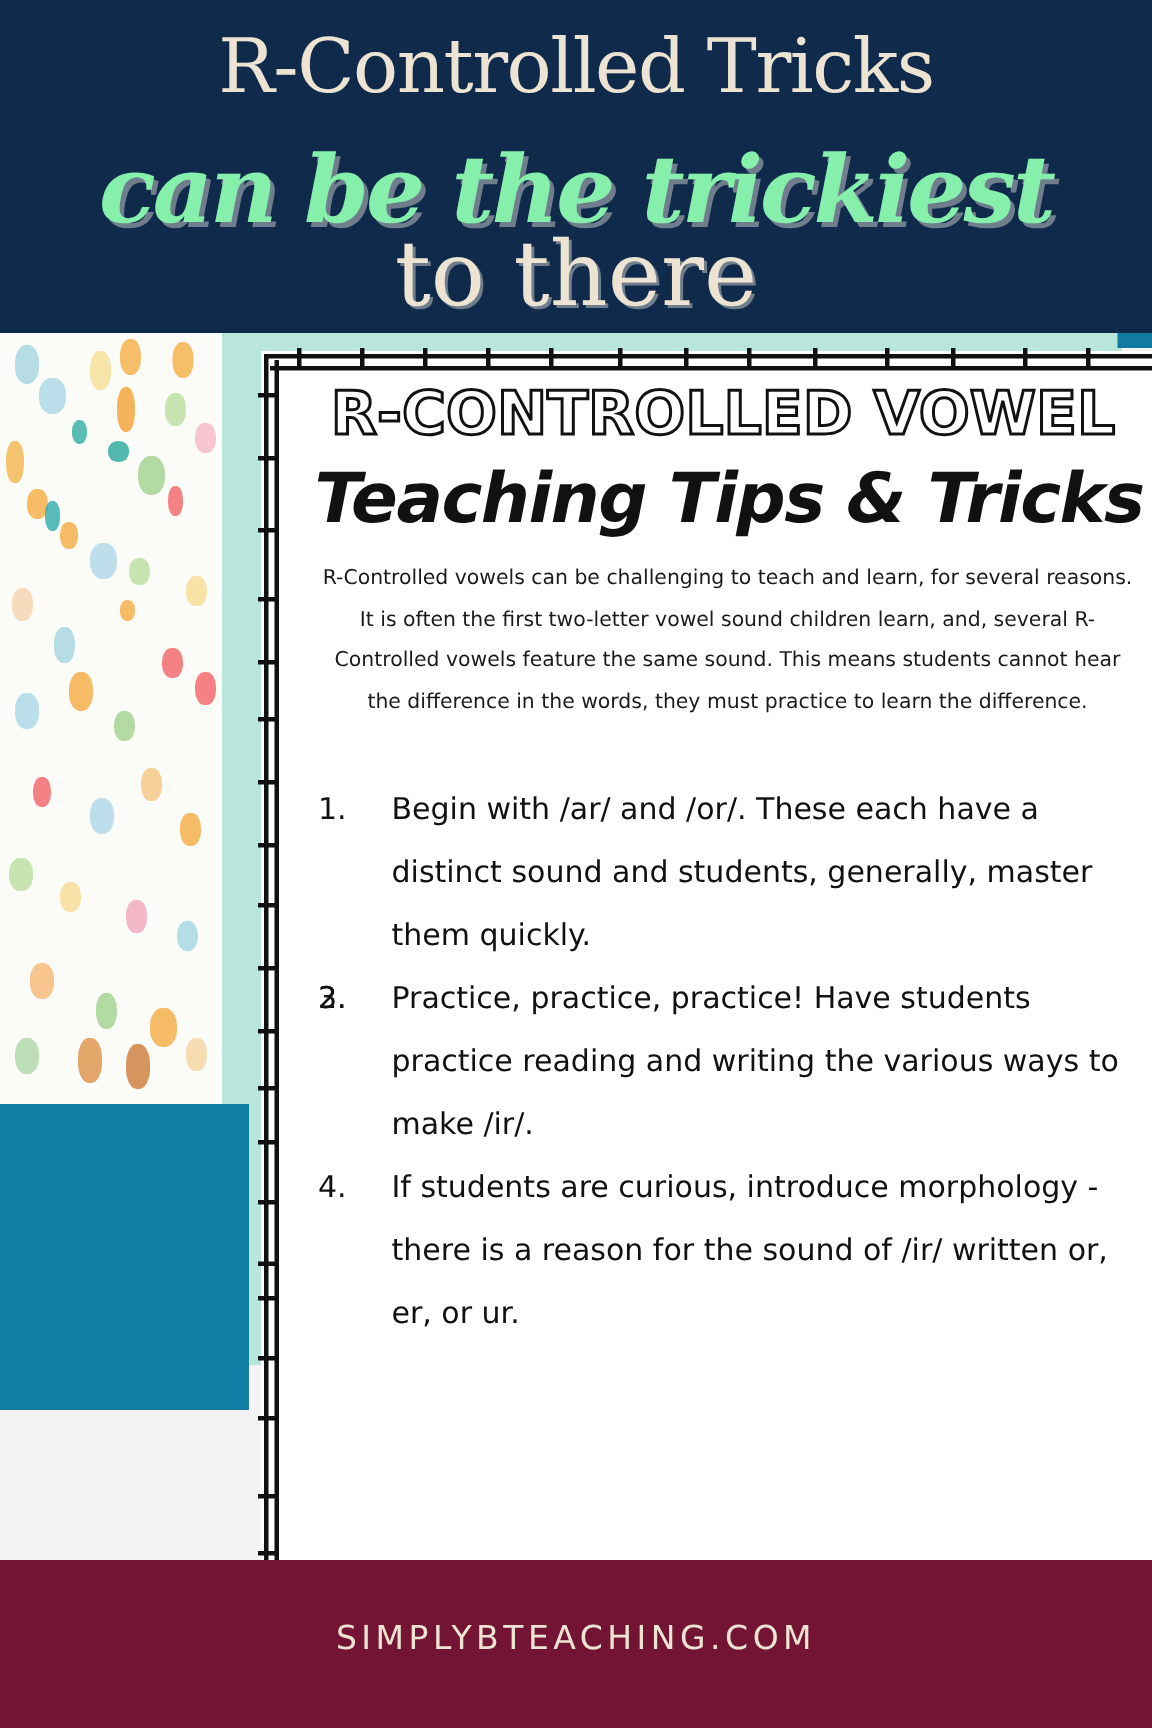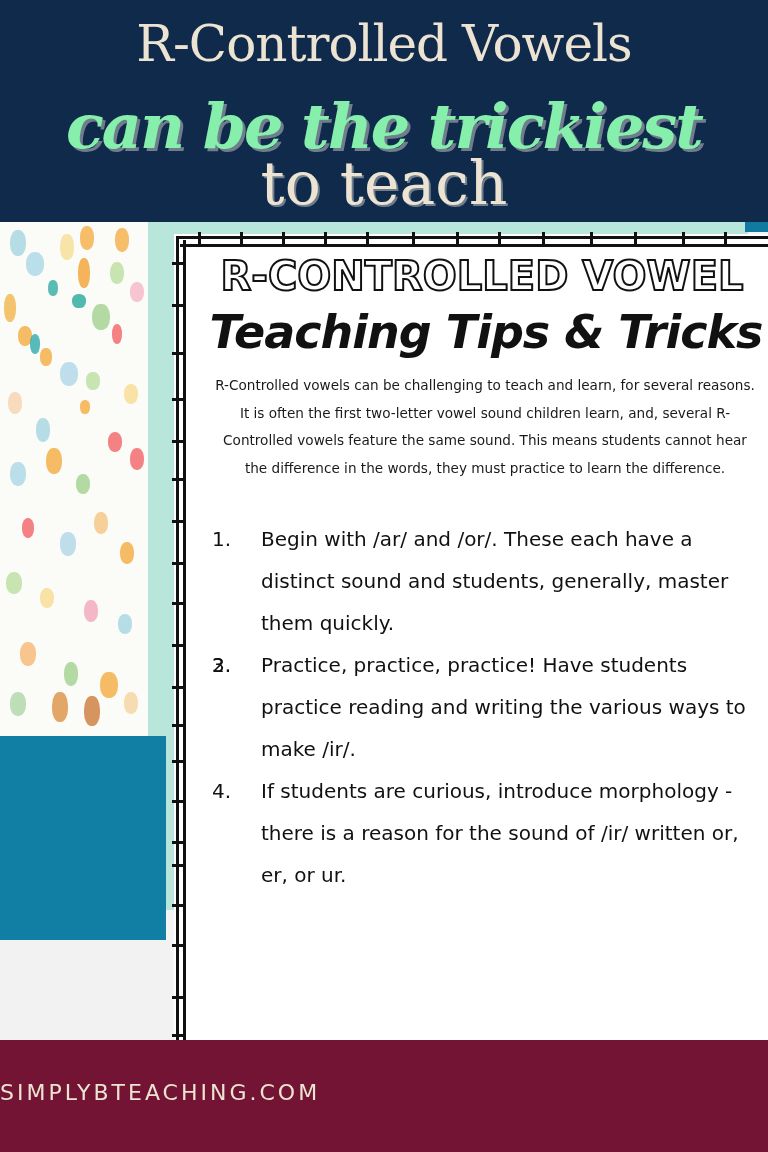--- a/index.html
+++ b/index.html
@@ -28,30 +28,30 @@
 
   .title1 { position:absolute; left:196px; top:252px; width:572px; text-align:center; font-family:"DejaVu Sans", sans-serif; font-weight:bold; font-size:40px; letter-spacing:0px; color:#fff;
             -webkit-text-stroke: 2px #111; line-height:48px; white-space:nowrap; }
   .title2 { position:absolute; left:196px; top:302px; width:580px; text-align:center; font-family:"DejaVu Sans", sans-serif; font-weight:bold; font-style:italic; font-size:46px; color:#111; line-height:60px; letter-spacing:-1px; white-space:nowrap; }
   .intro { position:absolute; left:210px; top:372px; width:550px; text-align:center; font-family:"DejaVu Sans", sans-serif; font-size:13.6px; line-height:27.5px; color:#1a1a1a; }
 
   .list { position:absolute; left:210px; top:518px; width:556px; margin:0; padding:0; list-style:none; }
   .li { position:relative; padding-left:51px; font-family:"DejaVu Sans", sans-serif; font-size:20px; line-height:42px; color:#111; }
   .li .num { position:absolute; left:2px; top:0; }
 
-  .footer { position:absolute; left:0; top:1040px; width:768px; height:112px; background:#731434; text-align:left; }
+  .footer { position:absolute; left:0; top:1040px; width:768px; height:112px; background:#731434; text-align:center; }
   .footer-text { position:absolute; left:0; right:0; top:40px; font-family:"DejaVu Sans", sans-serif; font-size:22px; letter-spacing:3px; color:#ece3d2; }
 </style>
 </head>
 <body>
 
 <div class="header">
-  <div class="h1">R-Controlled Vowels</div>
+  <div class="h1">R-Controlled Tricks</div>
   <div class="h2">can be the trickiest</div>
-  <div class="h3">to teach</div>
+  <div class="h3">to there</div>
 </div>
 
 <div class="pattern">
   <div class="blob" style="left:10px;top:8px;width:16px;height:26px;background:#9fd3e0"></div>
   <div class="blob" style="left:80px;top:4px;width:14px;height:24px;background:#f4a93a"></div>
   <div class="blob" style="left:115px;top:6px;width:14px;height:24px;background:#f4a93a"></div>
   <div class="blob" style="left:60px;top:12px;width:14px;height:26px;background:#f5dc8e"></div>
   <div class="blob" style="left:78px;top:36px;width:12px;height:30px;background:#f39c26"></div>
   <div class="blob" style="left:26px;top:30px;width:18px;height:24px;background:#a5d5e6"></div>
   <div class="blob" style="left:110px;top:40px;width:14px;height:22px;background:#b5dc9a"></div>

